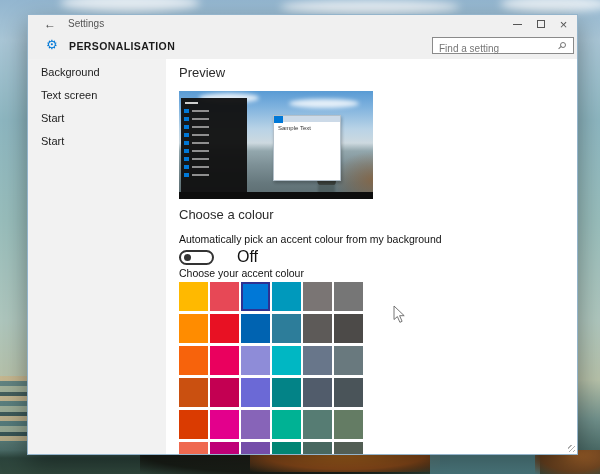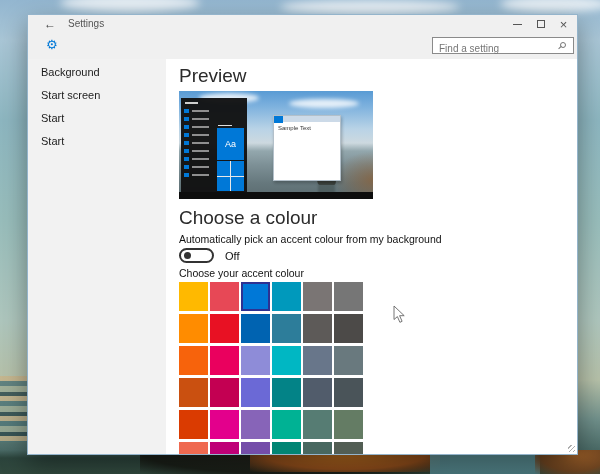--- a/index.html
+++ b/index.html
@@ -51,21 +51,21 @@
   .mag { position:absolute; right:5px; top:3px; width:10px; height:10px; }
   .mag .lens { position:absolute; left:2px; top:1px; width:6px; height:6px; border:1px solid #777; border-radius:50%; }
   .mag .handle { position:absolute; left:0px; top:6px; width:4px; height:1px; background:#777; transform:rotate(135deg); }
 
   .main { display:flex; height:397px; }
   .sidebar { width:138px; background:var(--sidebarbg); padding-top:2px; }
   .side-item { height:23px; line-height:23px; padding-left:13px; font-size:11px; color:#1d1d1d; cursor:default; }
   .side-item.selected { background:var(--highlight); }
 
   .content { position:relative; flex:1; background:#fff; }
-  .h-section { position:absolute; font-size:19px; color:#2b2b2b; font-weight:400; }
+  .h-section { position:absolute; font-size:13px; color:#2b2b2b; font-weight:400; }
   .lbl { position:absolute; font-size:10.5px; color:#111; }
 
   
   .preview-box { position:absolute; left:13px; top:32px; width:194px; height:108px; overflow:hidden;
     background:linear-gradient(180deg,#599bd4 0px,#7fb2de 16px,#b9d3e6 38px,#cdd9df 52px,
       #93a7ad 60px,#7d9096 74px,#66787d 92px,#5a6a6e 108px); }
   .pv-cloud { position:absolute; background:rgba(255,255,255,.8); border-radius:50%; filter:blur(2px); }
   .pv-warm { position:absolute; right:0; top:60px; width:40px; height:48px;
     background:radial-gradient(ellipse at 100% 60%,rgba(138,96,56,.75),transparent 70%); }
   .pv-rock { position:absolute; left:138px; top:50px; width:19px; height:44px; background:#3b403b;
@@ -90,21 +90,21 @@
   .pv-sample { position:absolute; left:94px; top:24px; width:68px; height:66px; background:#fff;
     border:1px solid #b3c0ca; box-shadow:1px 2px 3px rgba(0,0,0,.25); }
   .pv-sample-titlebar { position:absolute; left:0; top:0; width:100%; height:6px; background:#ccdae8; }
   .pv-sample-accent { position:absolute; left:0; top:0; width:9px; height:7px; background:var(--accent); }
   .pv-sample-text { position:absolute; left:4px; top:9px; font-size:6px; color:#333; }
 
   
   .toggle-row { position:absolute; left:13px; top:189px; display:flex; align-items:center; }
   .toggle { position:relative; width:35px; height:15px; border:2px solid #333; border-radius:8px; background:#fff; }
   .toggle .knob { position:absolute; left:3px; top:2px; width:7px; height:7px; border-radius:50%; background:#333; }
-  .toggle-state { margin-left:11px; font-size:11px; color:#111; }
+  .toggle-state { margin-left:23px; font-size:16px; color:#111; }
 
   .swatch-grid { position:absolute; left:13px; top:223px; display:grid;
     grid-template-columns:repeat(6,29px); grid-auto-rows:29px; column-gap:2px; row-gap:3px; }
   .swatch { width:29px; height:29px; }
   .swatch.selected { border:2px solid var(--selborder); }
 
   
   .cursor { position:absolute; left:393px; top:305px; z-index:50; }
   .resize-grip { position:absolute; right:2px; bottom:2px; width:7px; height:7px;
     background:repeating-linear-gradient(135deg,transparent 0 2px,#9a9a9a 2px 3px); opacity:.8; }
@@ -135,33 +135,34 @@
             <span class="max-glyph"></span>
           </div>
         <div class="cap">
             <span class="close-glyph">×</span>
           </div>
       </div>
     </div>
 
     <div class="header">
       <span class="gear">⚙</span>
+      <span class="page-title">PERSONALISATION</span>
       <div class="searchbox">
         <input type="text" placeholder="Find a setting" style="">
         <span class="mag">
           <span class="lens"></span>
           <span class="handle"></span>
         </span>
       </div>
     </div>
 
     <div class="main">
       <div class="sidebar" id="sidebar">
           <div class="side-item">Background</div>
-          <div class="side-item">Start screen</div>
+          <div class="side-item">Text screen</div>
           <div class="side-item">Start</div>
           <div class="side-item">Start</div>
         </div>
 
       <div class="content">
         <div class="h-section" style="left:13px;top:6px;">Preview</div>
 
         <div class="preview-box">
           <div class="pv-cloud" style="left:20px;top:2px;width:60px;height:10px;"></div>
           <div class="pv-cloud" style="left:110px;top:8px;width:70px;height:9px;"></div>
@@ -202,31 +203,20 @@
                 </div>
                 <div class="pv-row">
                   <span class="sq"></span>
                   <span class="ln"></span>
                 </div>
                 <div class="pv-row">
                   <span class="sq"></span>
                   <span class="ln"></span>
                 </div>
               </div>
-            <div class="pv-tiles">
-              <div class="pv-tile-dash"></div>
-              <div class="pv-tile-big">Aa</div>
-              <div class="pv-tile-grid">
-                <div></div>
-                <div></div>
-                <div></div>
-                <div></div>
-              </div>
-
-            </div>
           </div>
 
           <div class="pv-sample">
             <div class="pv-sample-titlebar"></div>
             <div class="pv-sample-accent"></div>
             <div class="pv-sample-text">Sample Text</div>
           </div>
 
           <div class="pv-taskbar"></div>
         </div>

